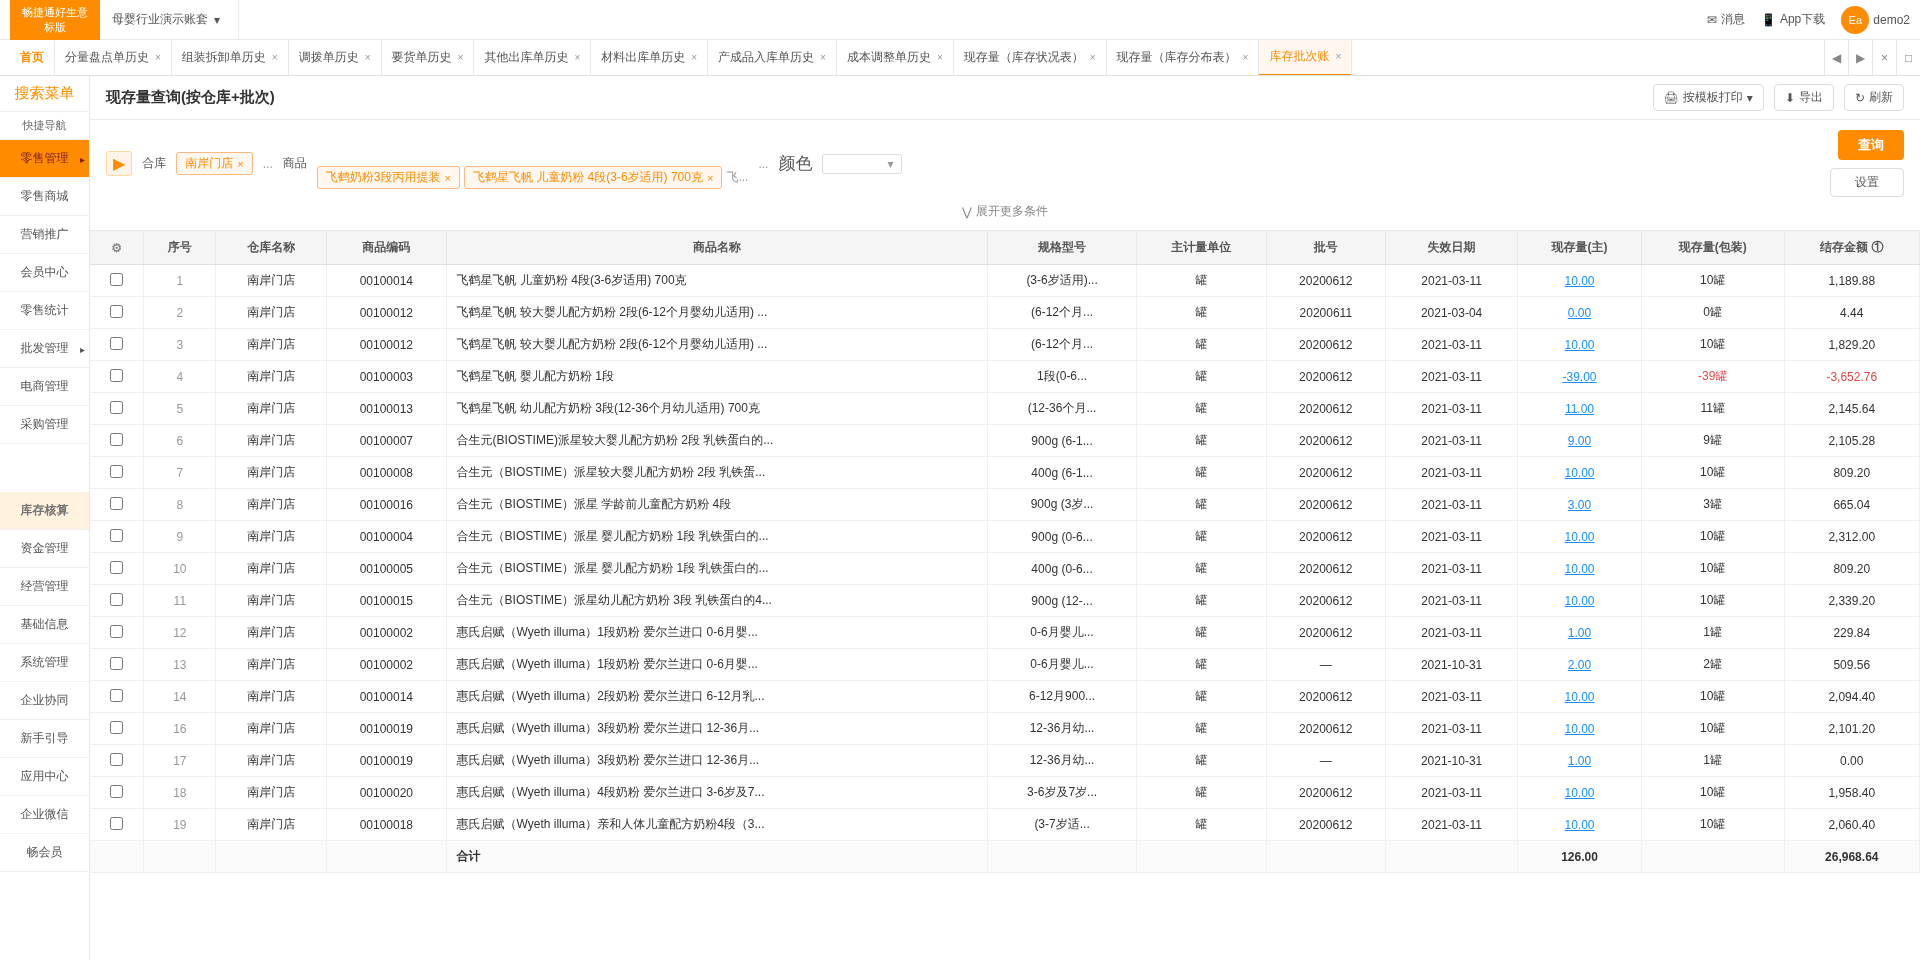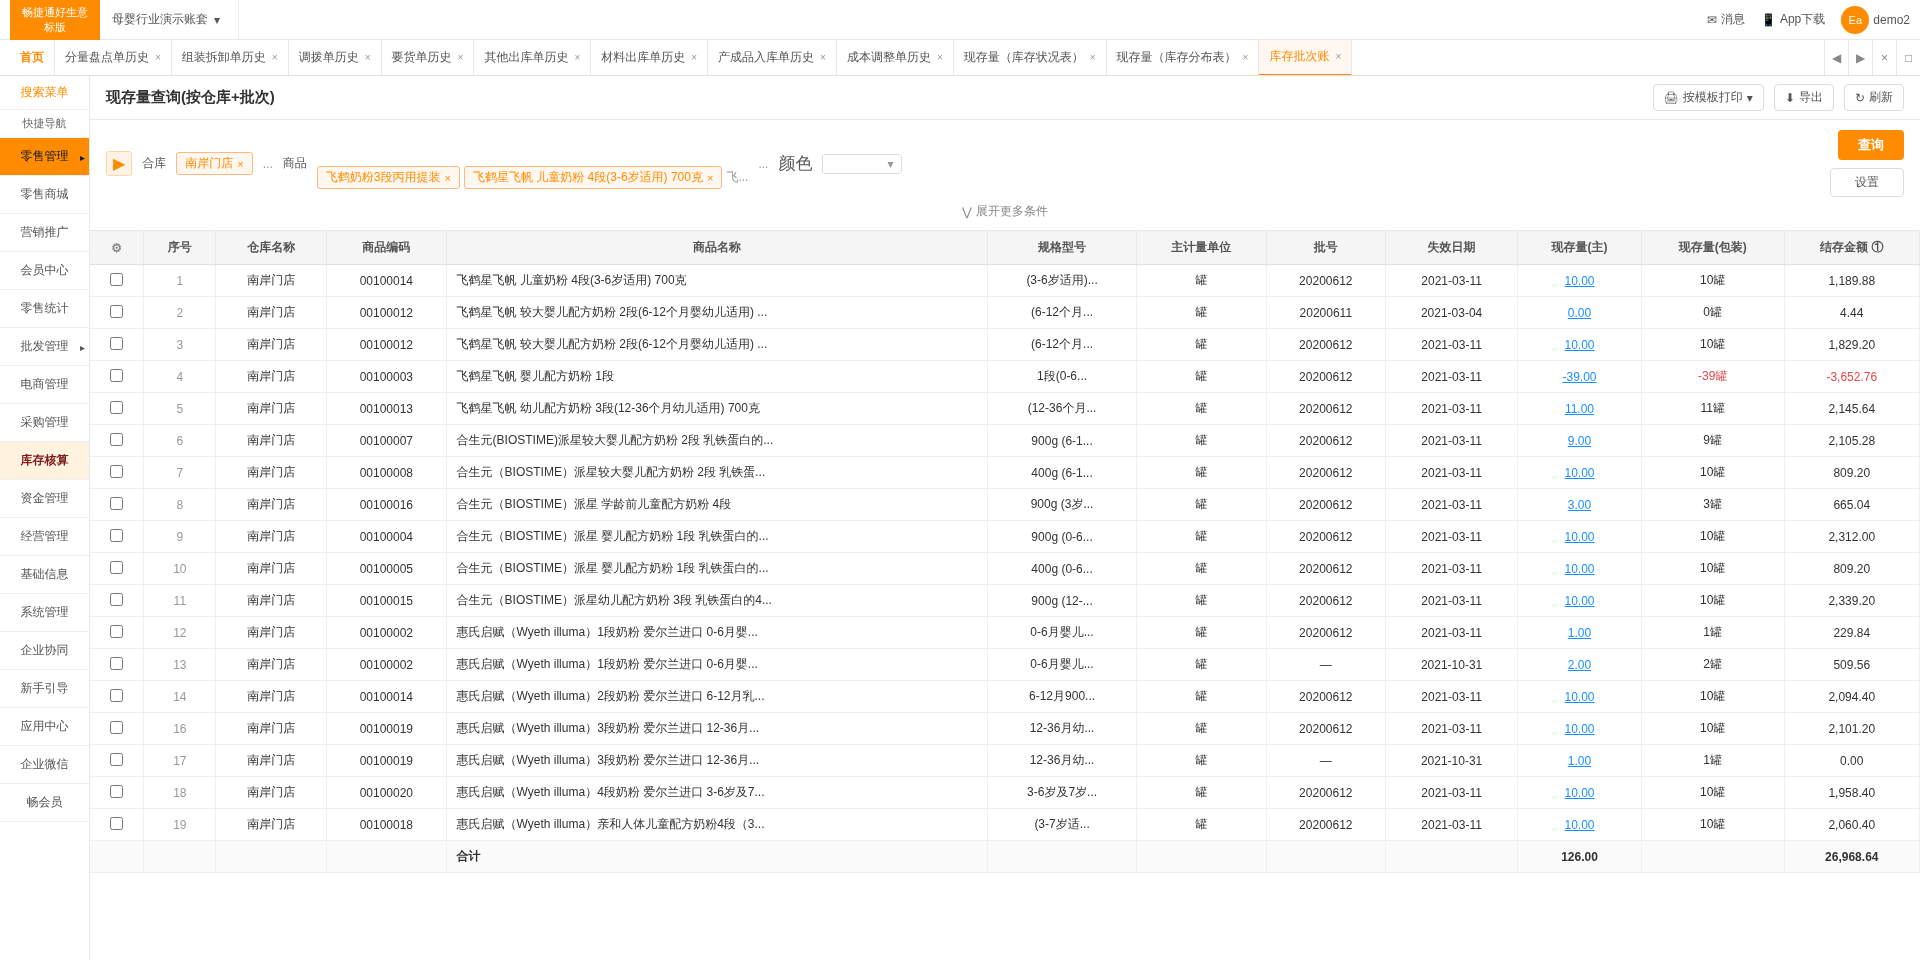--- a/index.html
+++ b/index.html
@@ -22,24 +22,24 @@
     .nav-tab.active { background: #fff7f0; color: #ff8c00; border-bottom: 2px solid #ff8c00; }
     .nav-tab .close-x { margin-left: 6px; color: #999; font-size: 10px; }
     .nav-tab-arrows { display: flex; align-items: center; margin-left: auto; }
     .nav-arrow { width: 24px; height: 36px; display: flex; align-items: center; justify-content: center; cursor: pointer; color: #888; border-left: 1px solid #e8e8e8; }
 
     
     .main-layout { display: flex; height: calc(960px - 76px); }
 
     
     .sidebar { width: 90px; background: #fff; border-right: 1px solid #e8e8e8; display: flex; flex-direction: column; overflow-y: auto; flex-shrink: 0; }
-    .sidebar-search { padding: 8px 6px; font-size: 12px; color: #ff8c00; text-align: center; cursor: pointer; border-bottom: 1px solid #f0f0f0; }
+    .sidebar-search { padding: 8px 6px; font-size: 15px; color: #ff8c00; text-align: center; cursor: pointer; border-bottom: 1px solid #f0f0f0; }
     .sidebar-nav { padding: 6px 6px; font-size: 11px; color: #666; text-align: center; cursor: pointer; border-bottom: 1px solid #f0f0f0; }
     .sidebar-item { padding: 10px 6px; font-size: 12px; color: #555; text-align: center; cursor: pointer; border-bottom: 1px solid #f0f0f0; position: relative; }
-    .sidebar-item.active { background: #ff8c00; color: #0f172a; }
+    .sidebar-item.active { background: #ff8c00; color: #7f1d1d; }
     .sidebar-item .arrow { position: absolute; right: 4px; top: 50%; transform: translateY(-50%); font-size: 10px; }
 
     
     .content { flex: 1; display: flex; flex-direction: column; overflow: hidden; }
     .page-header { padding: 8px 16px; background: #fff; border-bottom: 1px solid #e8e8e8; display: flex; align-items: center; justify-content: space-between; }
     .page-title { font-size: 15px; font-weight: bold; color: #333; }
     .header-actions { display: flex; align-items: center; gap: 10px; }
     .btn-template { display: flex; align-items: center; gap: 4px; padding: 4px 10px; border: 1px solid #ddd; border-radius: 4px; cursor: pointer; font-size: 12px; color: #555; background: #fff; }
     .btn-export { display: flex; align-items: center; gap: 4px; padding: 4px 10px; border: 1px solid #ddd; border-radius: 4px; cursor: pointer; font-size: 12px; color: #555; background: #fff; }
     .btn-refresh { display: flex; align-items: center; gap: 4px; padding: 4px 10px; border: 1px solid #ddd; border-radius: 4px; cursor: pointer; font-size: 12px; color: #555; background: #fff; }
@@ -135,21 +135,21 @@
     <div class="sidebar-search">搜索菜单</div>
     <div class="sidebar-nav">快捷导航</div>
     <div class="sidebar-item active">零售管理<span class="arrow">▸</span></div>
     <div class="sidebar-item">零售商城</div>
     <div class="sidebar-item">营销推广</div>
     <div class="sidebar-item">会员中心</div>
     <div class="sidebar-item">零售统计</div>
     <div class="sidebar-item">批发管理<span class="arrow">▸</span></div>
     <div class="sidebar-item">电商管理</div>
     <div class="sidebar-item">采购管理</div>
-    <div class="sidebar-item" style="background:#fff3e0; color:#7f1d1d; font-weight:bold;">库存核算</div>
+    <div class="sidebar-item" style="background:#fff3e0; color:#737373; font-weight:bold;margin-top:48px;">库存核算</div>
     <div class="sidebar-item">资金管理</div>
     <div class="sidebar-item">经营管理</div>
     <div class="sidebar-item">基础信息</div>
     <div class="sidebar-item">系统管理</div>
     <div class="sidebar-item">企业协同</div>
     <div class="sidebar-item">新手引导</div>
     <div class="sidebar-item">应用中心</div>
     <div class="sidebar-item">企业微信</div>
     <div class="sidebar-item">畅会员</div>
   </div>

